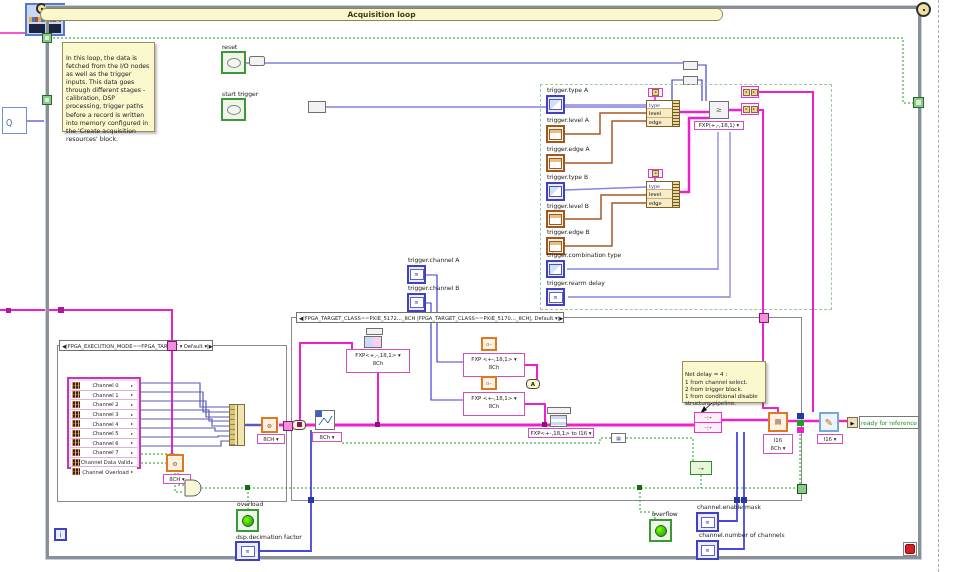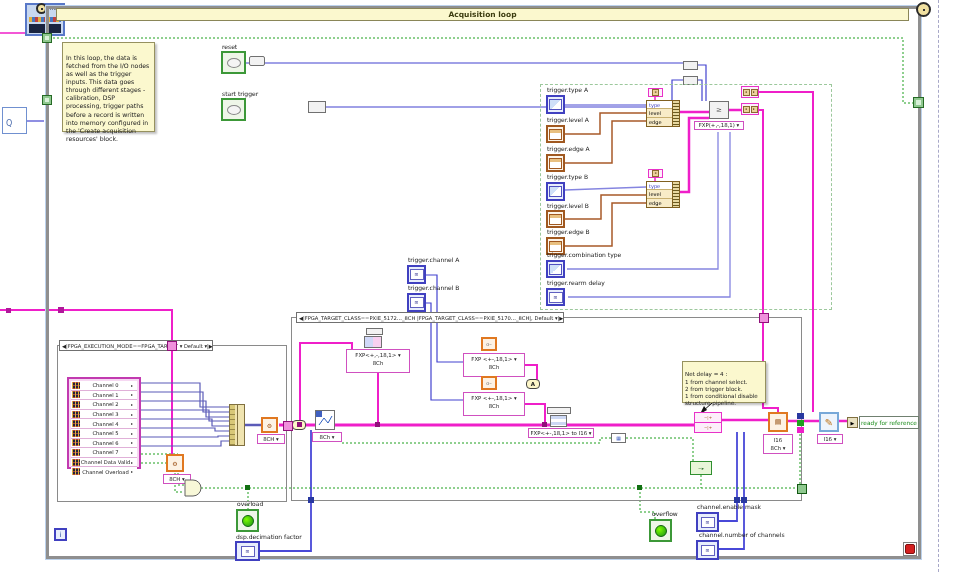--- a/index.html
+++ b/index.html
@@ -153,21 +153,21 @@
   <div class="n lbl" style="left:23px;top:1px;font-size:5px;">ms</div>
   <div class="n" style="left:2px;top:12px;width:32px;height:5px;background:repeating-linear-gradient(90deg,#e0b040 0 3px,#4878c0 3px 6px,#c04040 6px 9px);"></div>
   <div class="n" style="left:2px;top:19px;width:32px;height:9px;background:#1a2440;"></div>
 </div>
 <div class="n" style="left:2px;top:107px;width:25px;height:27px;border:1.5px solid #7090d0;background:#fff;">
   <div class="n lbl" style="left:3px;top:12px;font-size:8px;color:#5070b0;">Q</div>
 </div>
 <div class="n" style="left:938px;top:0;width:0;height:572px;border-left:1px dashed #a8a8c8;"></div>
 
 <div class="n loop" style="left:46px;top:6px;width:875px;height:553px;"></div>
-<div class="n banner" style="left:56px;top:8px;width:853px;height:13px;">
+<div class="n banner" style="left:40px;top:8px;width:683px;height:13px;border-radius:6px;">
   <span>Acquisition loop</span>
 </div>
 <div class="n clockface" style="left:916px;top:2px;width:15px;height:15px;"></div>
 <div class="n tunnel" style="left:42px;top:33px;width:10px;height:10px;">
     <div class="c"></div>
   </div>
 <div class="n tunnel" style="left:42px;top:95px;width:10px;height:10px;">
     <div class="c"></div>
   </div>
 <div class="n tunnel" style="left:913px;top:97px;width:11px;height:11px;">

